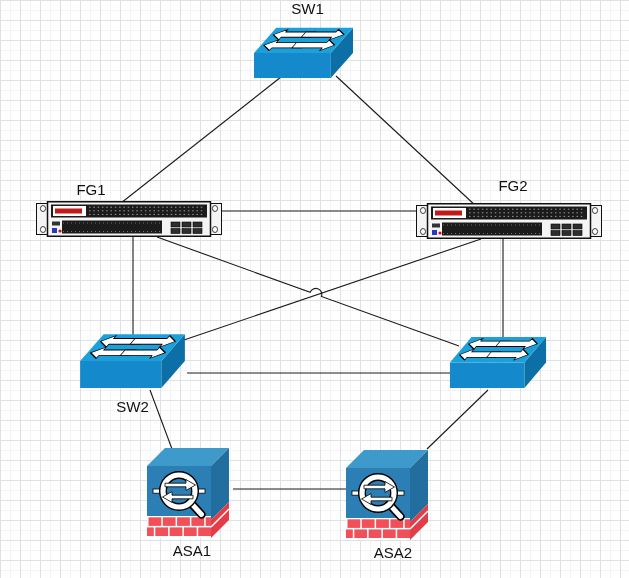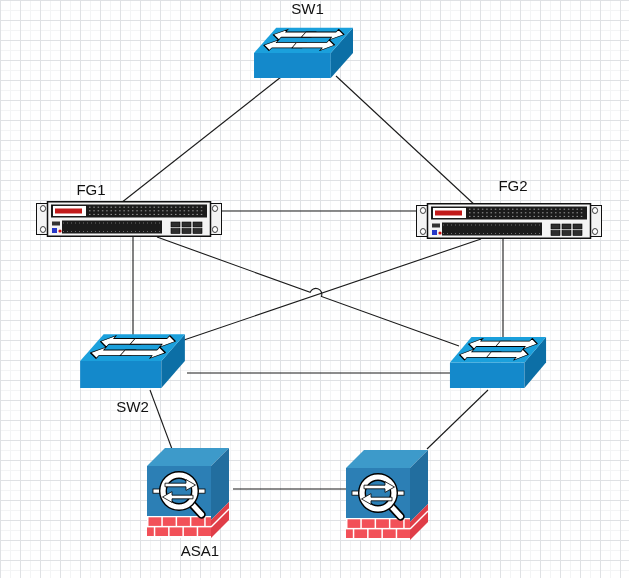--- a/index.html
+++ b/index.html
@@ -166,21 +166,21 @@
 <rect x="10" y="43" width="9" height="4.2"></rect>
 <rect x="53" y="43" width="9" height="4.2"></rect>
 </g>
 <circle cx="36" cy="45" r="16" fill="none" stroke="#000" stroke-width="8"></circle>
 <circle cx="36" cy="45" r="16" fill="none" stroke="#fff" stroke-width="5.2"></circle>
 <g fill="#fff" stroke="#000" stroke-width="0.8" stroke-linejoin="round">
 <polygon points="22,37.2 43,37.2 43,33.6 52.5,39 43,44.4 43,40.8 22,40.8"></polygon>
 <polygon points="50,49.2 29,49.2 29,45.6 19.5,51 29,56.4 29,52.8 50,52.8"></polygon>
 </g>
           </svg></span></div>
-      <div class="lbl" style="color: rgb(17, 17, 17); left: 112px; width: 176px; top: 542px;">ASA1</div>
+      <div class="lbl" style="color: rgb(17, 17, 17); left: 104px; width: 176px; top: 542px;">ASA1</div>
       <div class="node" style="left: 342px; top: 448px; width: 96px; height: 92px;"><span><svg viewBox="0 0 96 92" width="100%" height="100%" preserveAspectRatio="none">
 <polygon points="4,20 22,2 86,2 68,20" fill="#3D9ACA"></polygon>
 <polygon points="68,20 86,2 86,56 68,74" fill="#226E9F"></polygon>
 <rect x="4" y="20" width="64" height="50" fill="#2C7FB5"></rect>
 <polygon points="68,74 86,56 86,74 68,92" fill="#E03E48"></polygon>
 <line x1="68" y1="81" x2="86" y2="63" stroke="#ffffff" stroke-width="1.4"></line>
 <rect x="4" y="70" width="64" height="22" fill="#ffffff"></rect>
 <g fill="#F25058">
 <rect x="5.5" y="71.3" width="12.8" height="8.6"></rect>
               <rect x="19.8" y="71.3" width="12.8" height="8.6"></rect>
@@ -199,14 +199,15 @@
 <rect x="10" y="43" width="9" height="4.2"></rect>
 <rect x="53" y="43" width="9" height="4.2"></rect>
 </g>
 <circle cx="36" cy="45" r="16" fill="none" stroke="#000" stroke-width="8"></circle>
 <circle cx="36" cy="45" r="16" fill="none" stroke="#fff" stroke-width="5.2"></circle>
 <g fill="#fff" stroke="#000" stroke-width="0.8" stroke-linejoin="round">
 <polygon points="22,37.2 43,37.2 43,33.6 52.5,39 43,44.4 43,40.8 22,40.8"></polygon>
 <polygon points="50,49.2 29,49.2 29,45.6 19.5,51 29,56.4 29,52.8 50,52.8"></polygon>
 </g>
           </svg></span></div>
+      <div class="lbl" style="color: rgb(17, 17, 17); left: 305px; width: 176px; top: 544px;">ASA2</div>
     </div>
 </div>
 
 </body></html>

